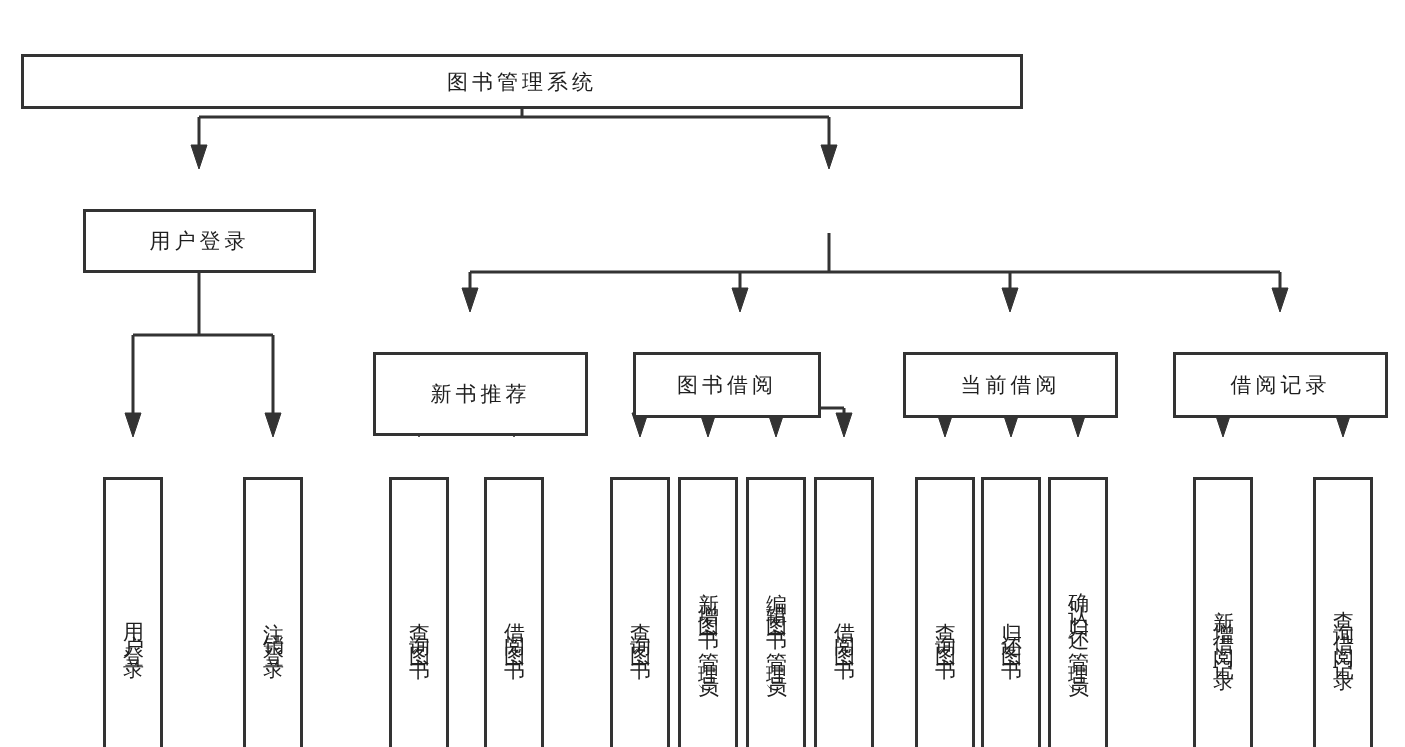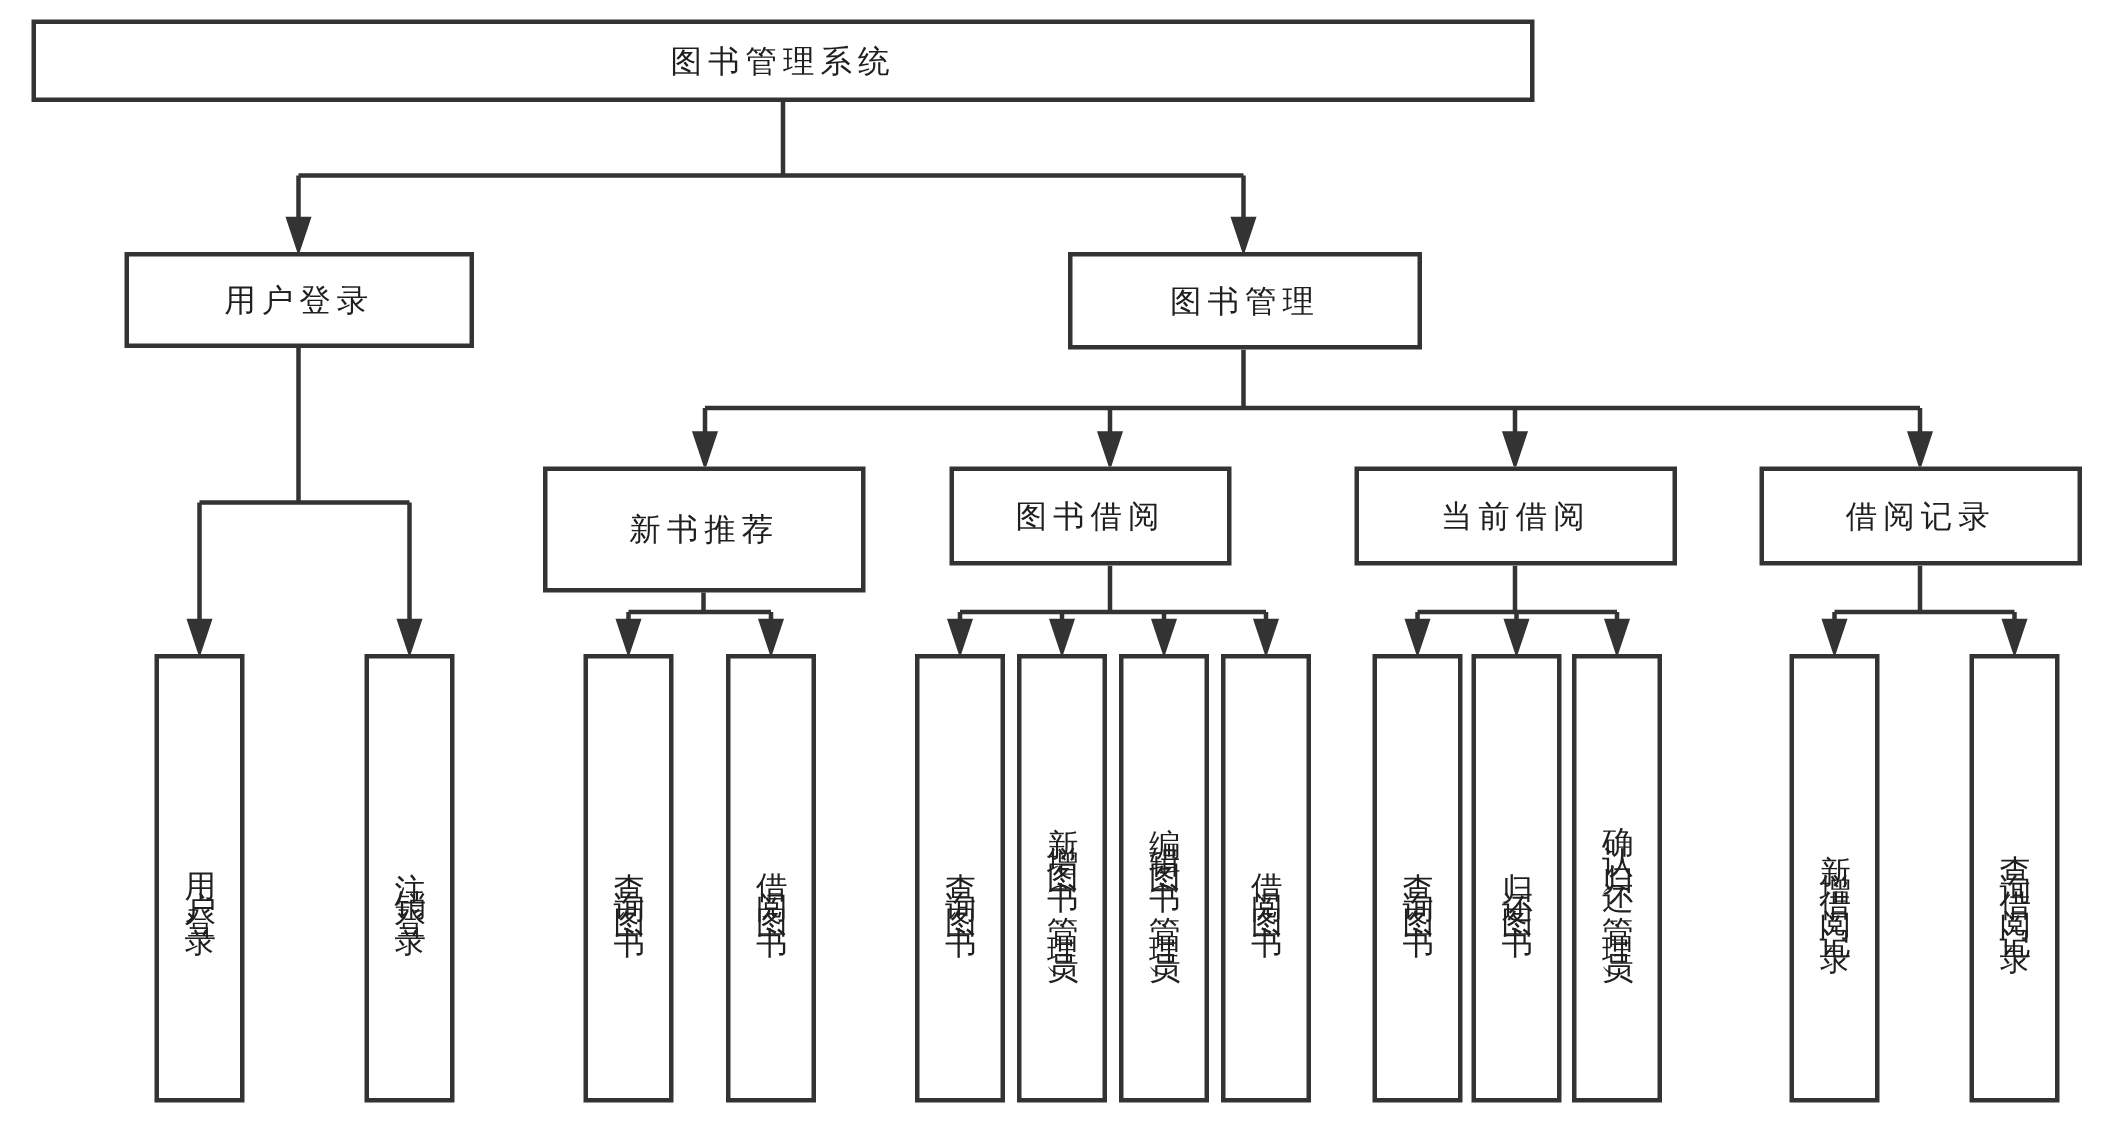--- a/index.html
+++ b/index.html
@@ -18,20 +18,21 @@
     box-sizing:border-box;
     background:#ffffff;
     border:3px solid #333333;
     display:flex;align-items:center;justify-content:center;
     color:#1f1f1f;
     font-size:21px;
     letter-spacing:4px;
     z-index:2;
     text-align:center;
     white-space:nowrap;
+    margin-top:41px;
   }
   .leaf{
     writing-mode:vertical-rl;
     letter-spacing:12px;
     white-space:normal;
     line-height:1;
     padding-top:6px;
   }
   .watermark{
     position:absolute;
@@ -66,23 +67,22 @@
       M640 437 632 413 648 413Z  M708 437 700 413 716 413Z
       M776 437 768 413 784 413Z  M844 437 836 413 852 413Z
       M945 437 937 413 953 413Z  M1011 437 1003 413 1019 413Z
       M1078 437 1070 413 1086 413Z
       M1223 437 1215 413 1231 413Z  M1343 437 1335 413 1351 413Z"></path>
   </svg>
 
   <div class="node" style="left:21px;top:13px;width:1002px;height:55px">图书管理系统</div>
 
   <div class="node" style="left:83px;top:168px;width:233px;height:64px">用户登录</div>
-  <div class="node" style="left:712px;top:168px;width:236px;height:65px">图书管理</div>
 
-  <div class="node" style="left:362px;top:311px;width:215px;height:84px">新书推荐</div>
+  <div class="node" style="left:373px;top:311px;width:215px;height:84px">新书推荐</div>
   <div class="node" style="left:633px;top:311px;width:188px;height:66px">图书借阅</div>
   <div class="node" style="left:1173px;top:311px;width:215px;height:66px">借阅记录</div>
   <div class="node" style="left:903px;top:311px;width:215px;height:66px">当前借阅</div>
 
   <div class="node leaf" style="left:103px;top:436px;width:60px;height:299px">用户登录</div>
   <div class="node leaf" style="left:243px;top:436px;width:60px;height:299px">注销登录</div>
 
   <div class="node leaf" style="left:389px;top:436px;width:60px;height:299px">查询图书</div>
   <div class="node leaf" style="left:484px;top:436px;width:60px;height:299px">借阅图书</div>
 

